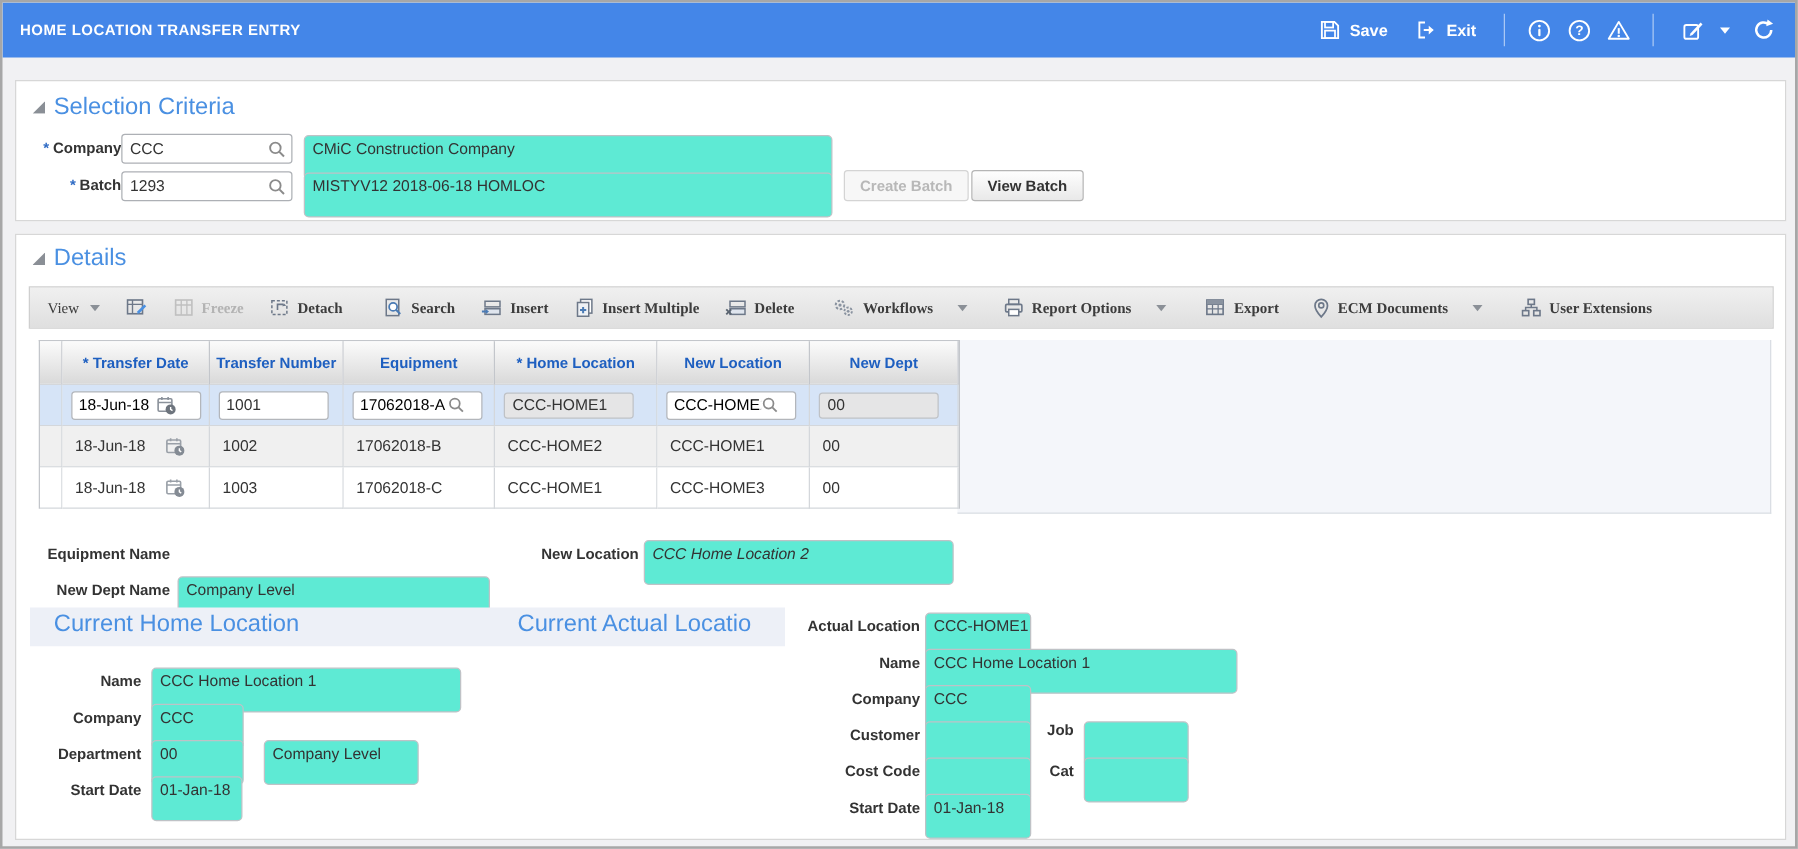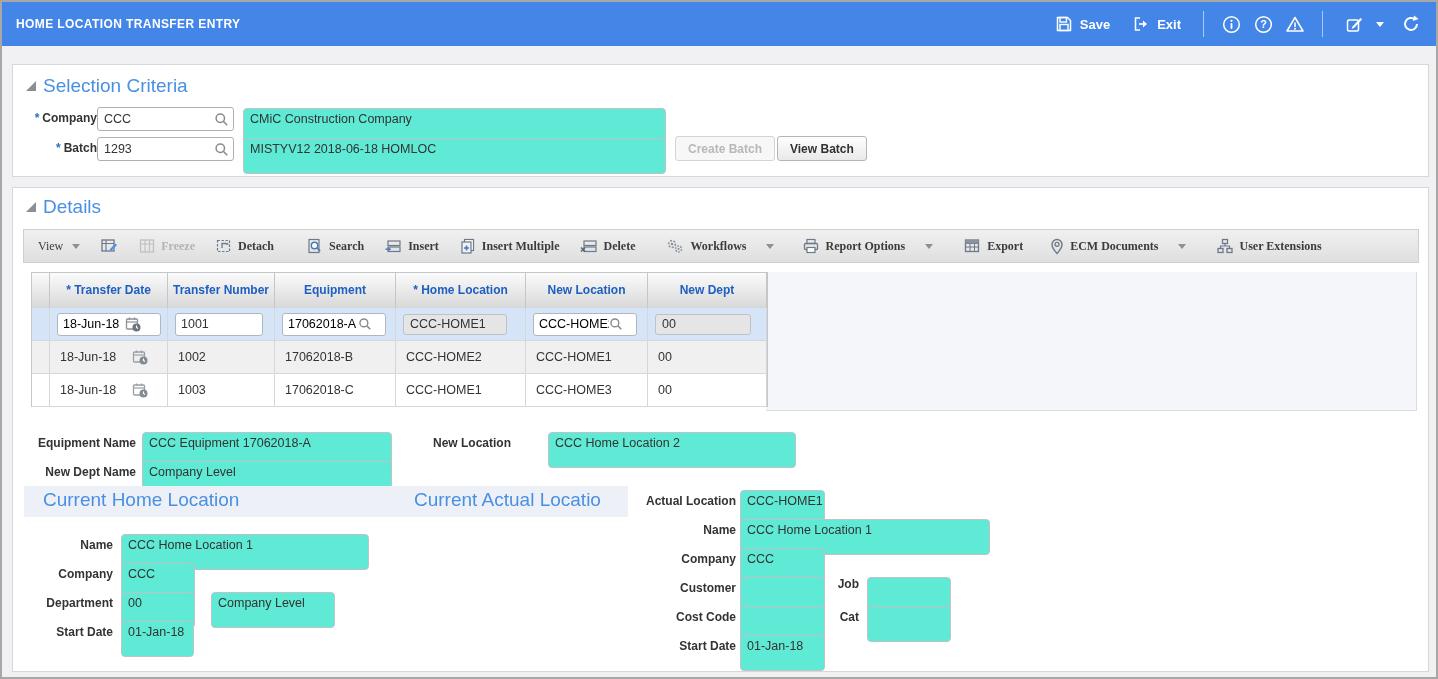--- a/index.html
+++ b/index.html
@@ -414,23 +414,22 @@
           </div>
           <div class="gc r-wht cell-txt" style="width:107px;">1003</div>
           <div class="gc r-wht cell-txt" style="width:121px;">17062018-C</div>
           <div class="gc r-wht cell-txt" style="width:130px;">CCC-HOME1</div>
           <div class="gc r-wht cell-txt" style="width:122px;">CCC-HOME3</div>
           <div class="gc r-wht cell-txt" style="width:119px;">00</div>
         </div>
       </div>
 
       <div class="lbl" style="top:244px; left:8px; width:115px;">Equipment Name</div>
-      <div class="fld" style="top:244px; left:129px; width:250px;">CCC Equipment 17062018-A</div>
       <div class="lbl" style="top:244px; left:380px; width:118px;">New Location</div>
-      <div class="fld" style="top:244px; left:535px; width:248px;">CCC Home Location 2</div>
+      <div class="fld" style="top:244px; left:502px; width:248px;font-style:italic;">CCC Home Location 2</div>
       <div class="lbl" style="top:273px; left:8px; width:115px;">New Dept Name</div>
       <div class="fld" style="top:273px; left:129px; width:250px;">Company Level</div>
 
       <div class="band">
         <span class="h-blue" style="left:19px;">Current Home Location</span>
         <span class="h-blue" style="left:390px;">Current Actual Locatio</span>
       </div>
 
       <div class="lbl" style="top:346px; left:8px; width:92px;">Name</div>
       <div class="fld" style="top:346px; left:108px; width:248px;">CCC Home Location 1</div>

